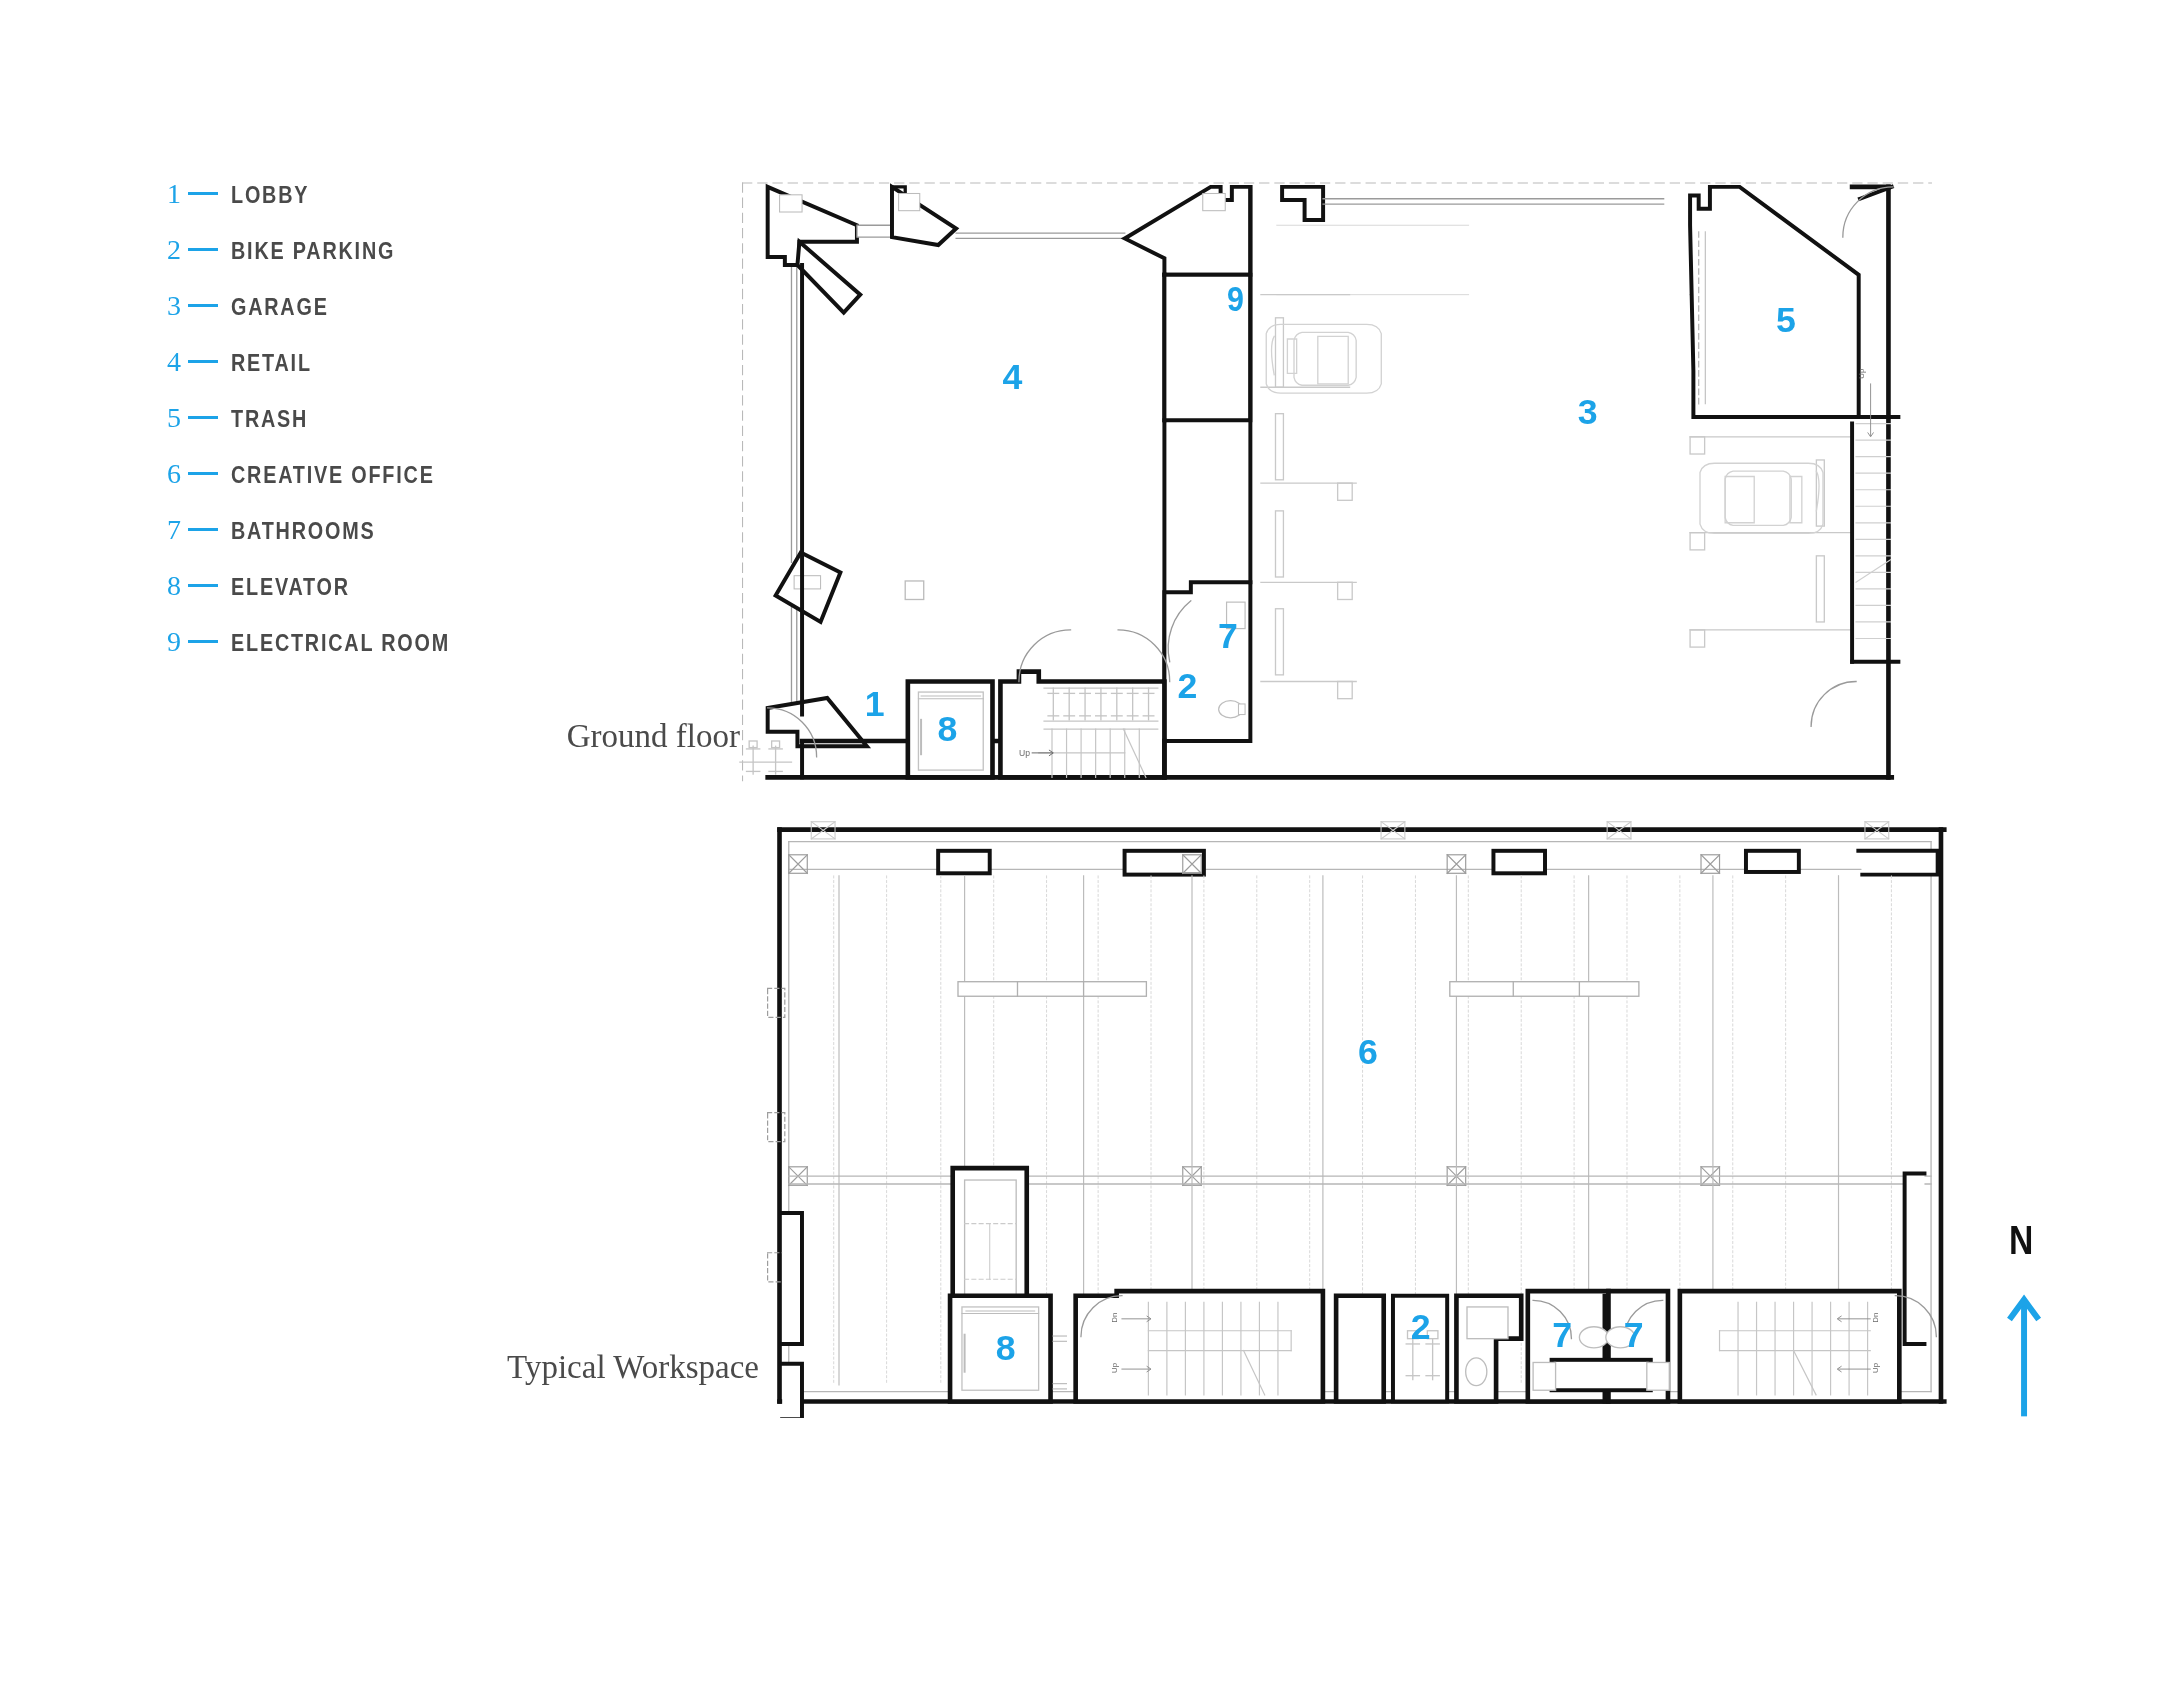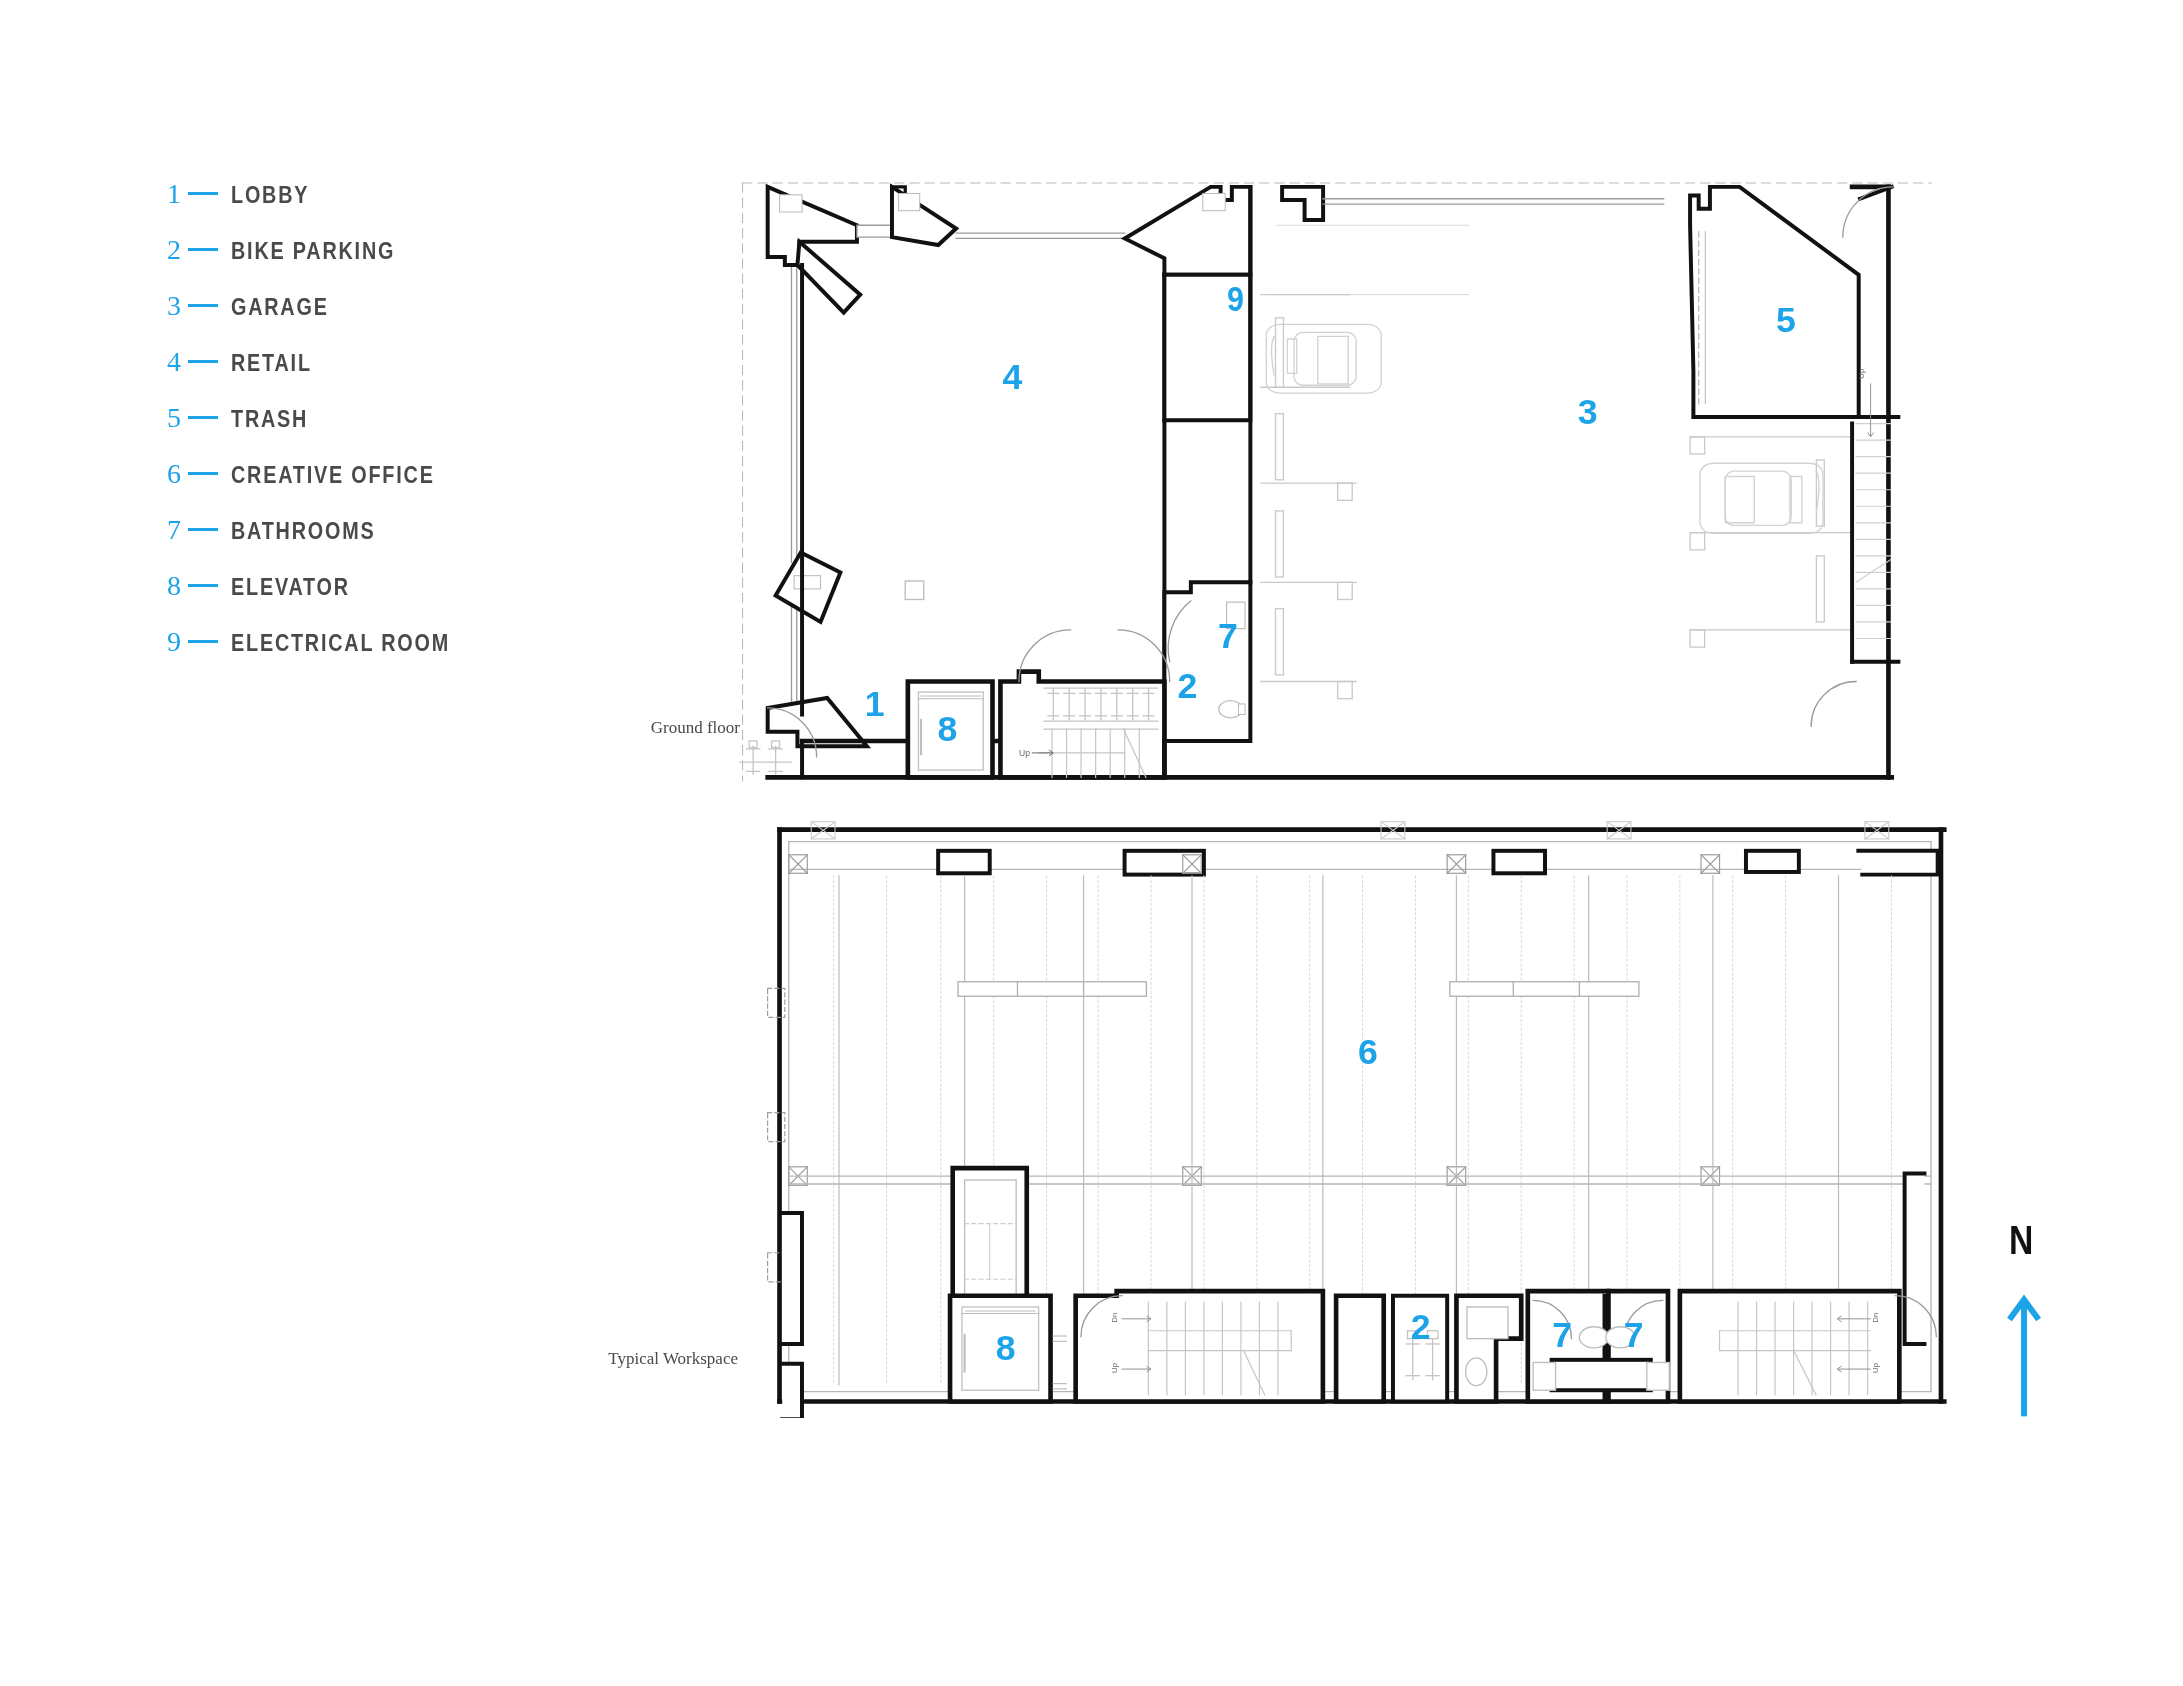--- a/index.html
+++ b/index.html
@@ -26,25 +26,25 @@
     font-family:"Liberation Sans",sans-serif;
     font-weight:bold;font-size:23px;letter-spacing:2.1px;
     color:#4a4a4a;line-height:1;white-space:nowrap;
     transform:scaleX(0.86);transform-origin:left center;
   }
 
   
   .plan-caption{
     position:absolute;
     font-family:"Liberation Serif",serif;
-    font-size:17px;color:#4a4a4a;white-space:nowrap;
+    font-size:33px;color:#4a4a4a;white-space:nowrap;
     text-align:right;
   }
   #caption-ground{left:370px;top:718px;width:370px;}
-  #caption-workspace{left:328px;top:1349px;width:410px;}
+  #caption-workspace{left:349px;top:1349px;width:410px;}
 
   
   .plan-svg{position:absolute;}
   #plan-ground{left:728px;top:159px;width:1296px;height:635px;}
   #plan-workspace{left:754px;top:790px;width:1270px;height:628px;}
 
   
   #north{position:absolute;left:2004px;top:1220px;width:79px;height:198px;}
   #north-letter{
     font-family:"Liberation Sans",sans-serif;

